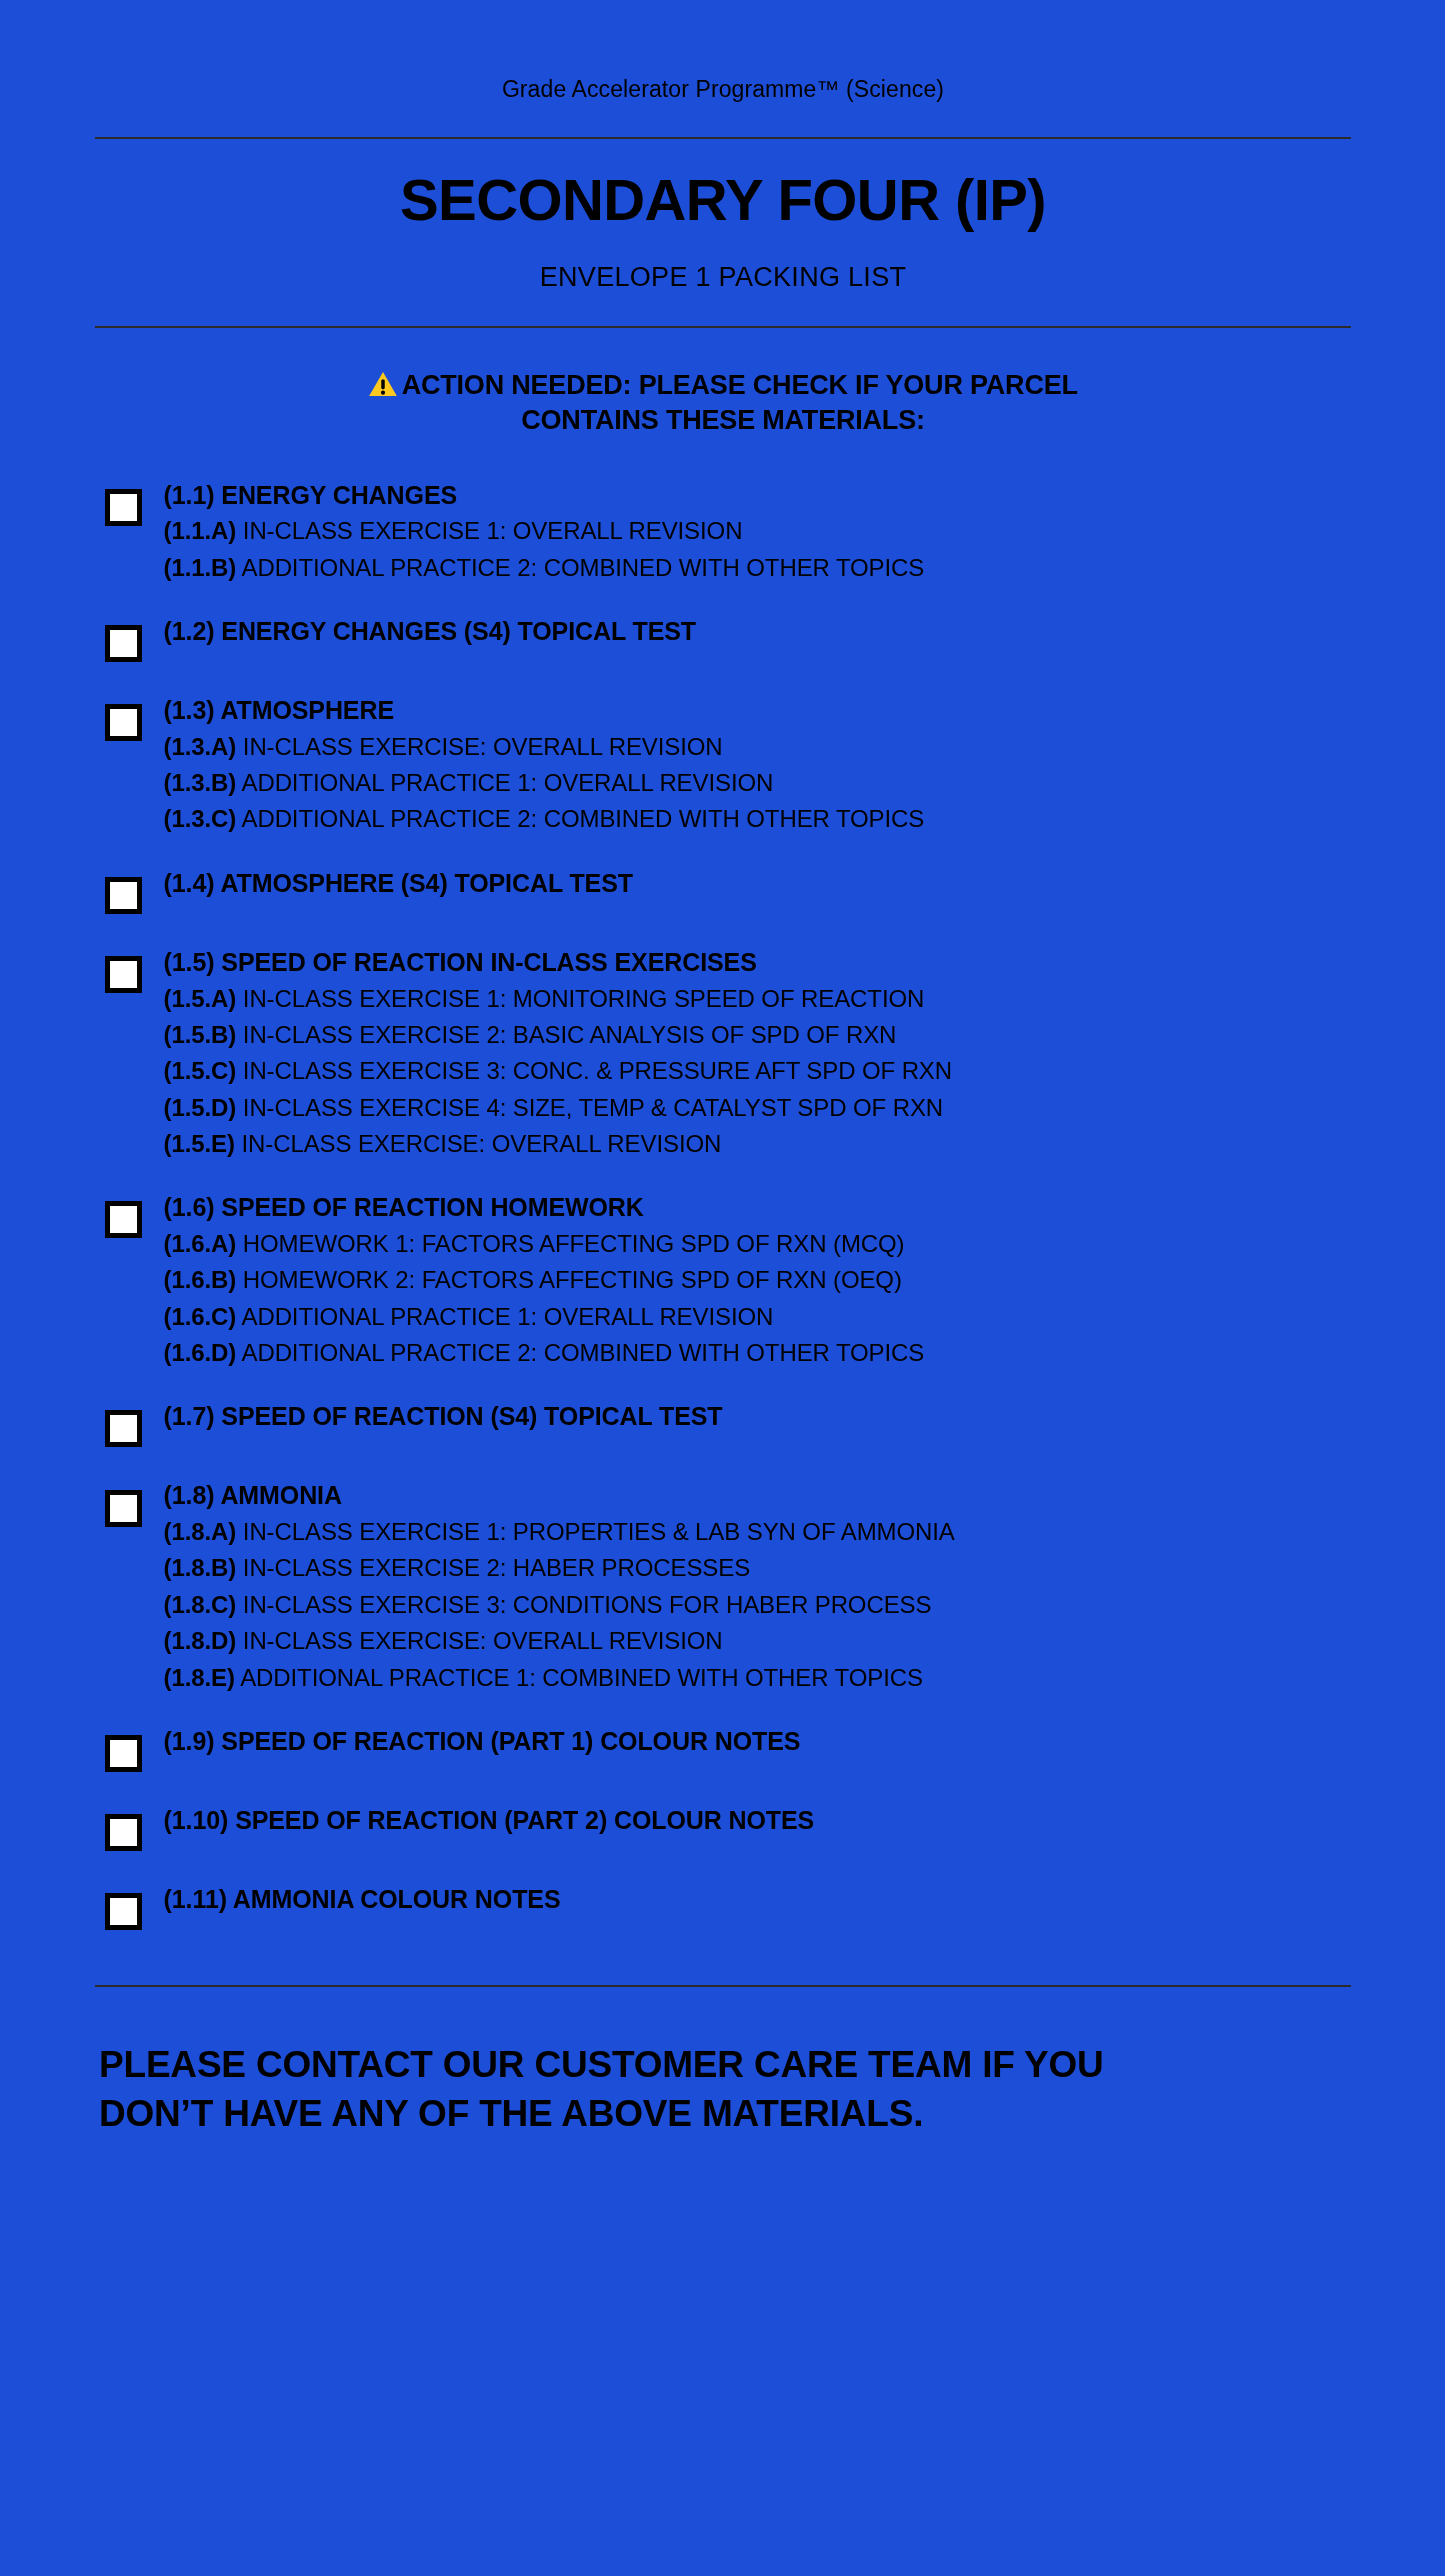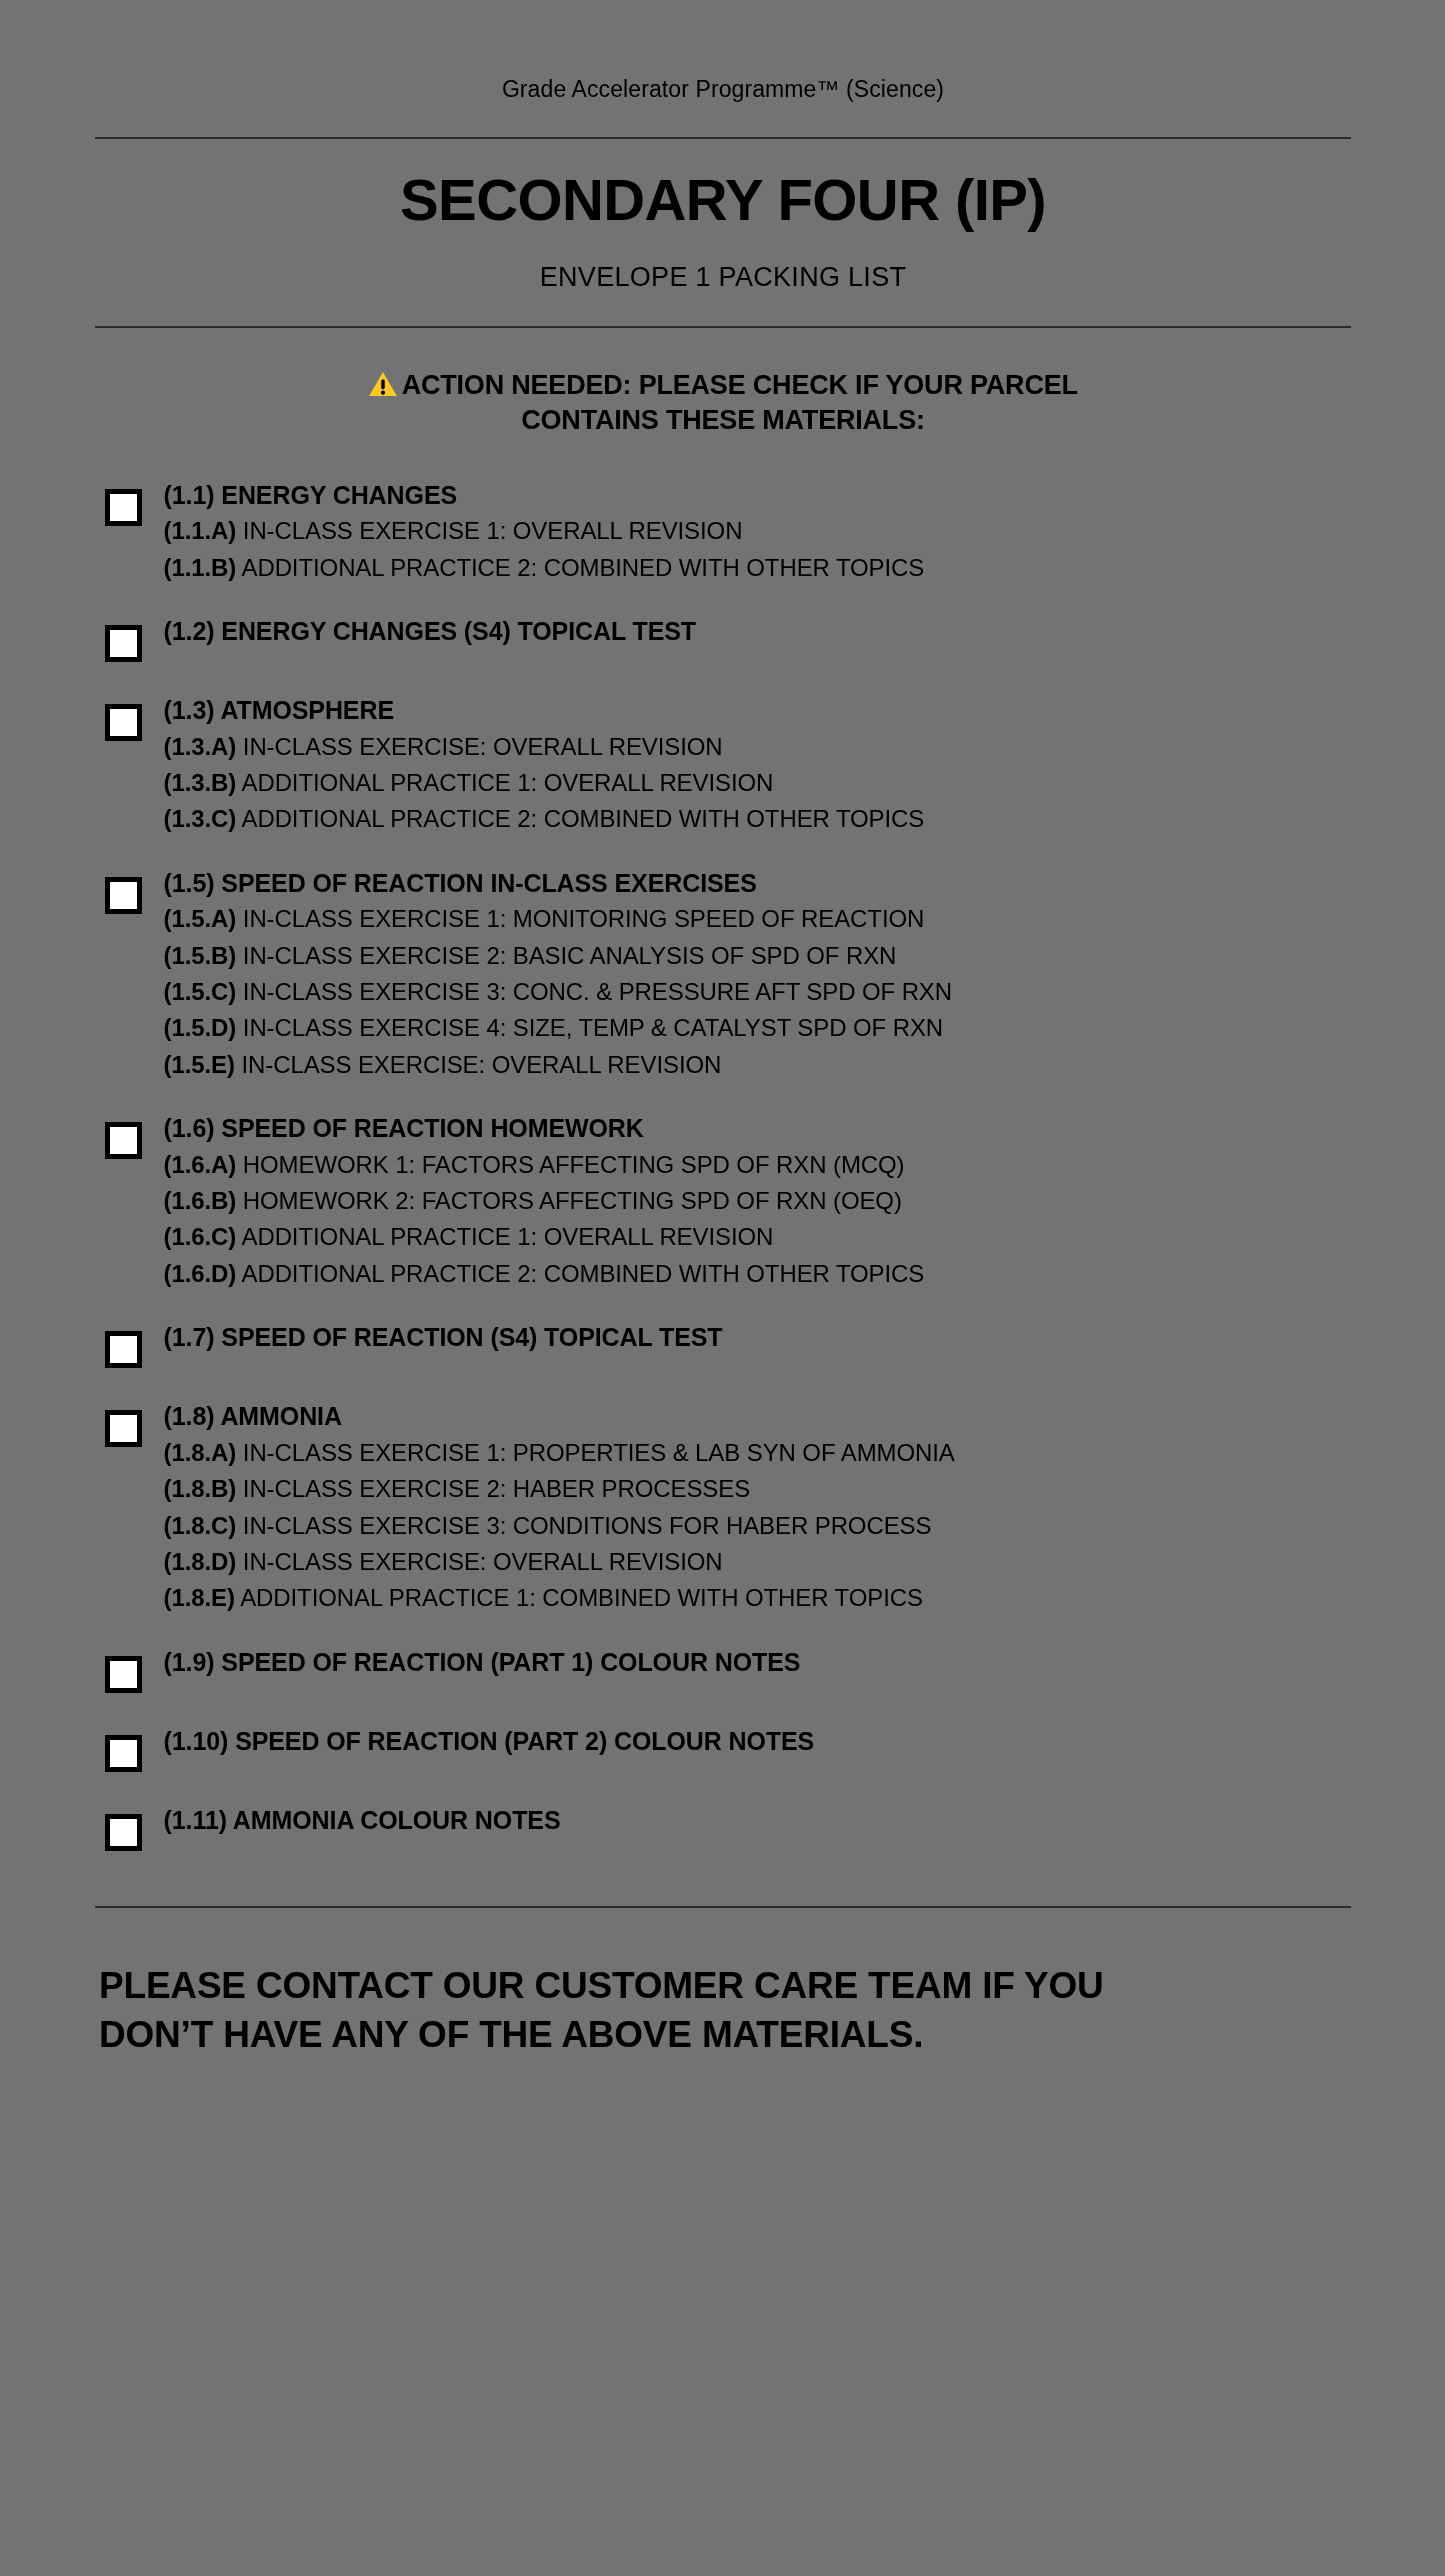--- a/index.html
+++ b/index.html
@@ -12,21 +12,21 @@
     min-height: 2576px;
     font-family: "Liberation Sans", sans-serif;
     color: #000000;
     -webkit-font-smoothing: antialiased;
   }
 
   .page {
     width: 1446px;
     min-height: 2576px;
     position: relative;
-    background: #737373;
+    background: #1d4ed8;
     box-sizing: border-box;
     padding: 0;
   }
 
   
   .brand-line {
     text-align: center;
     font-size: 23px;
     font-weight: 400;
     letter-spacing: 0.1px;
@@ -200,20 +200,26 @@
         <div class="item-body">
           <div class="item-title">(1.3) ATMOSPHERE</div>
           <div class="sub"><span class="code">(1.3.A)</span><span> IN-CLASS EXERCISE: OVERALL REVISION</span></div>
           <div class="sub"><span class="code">(1.3.B)</span><span> ADDITIONAL PRACTICE 1: OVERALL REVISION</span></div>
           <div class="sub"><span class="code">(1.3.C)</span><span> ADDITIONAL PRACTICE 2: COMBINED WITH OTHER TOPICS</span></div>
         </div>
       </div>
       <div class="item">
         <div class="checkbox"></div>
         <div class="item-body">
+          <div class="item-title">(1.4) ATMOSPHERE (S4) TOPICAL TEST</div>
+        </div>
+      </div>
+      <div class="item">
+        <div class="checkbox"></div>
+        <div class="item-body">
           <div class="item-title">(1.5) SPEED OF REACTION IN-CLASS EXERCISES</div>
           <div class="sub"><span class="code">(1.5.A)</span><span> IN-CLASS EXERCISE 1: MONITORING SPEED OF REACTION</span></div>
           <div class="sub"><span class="code">(1.5.B)</span><span> IN-CLASS EXERCISE 2: BASIC ANALYSIS OF SPD OF RXN</span></div>
           <div class="sub"><span class="code">(1.5.C)</span><span> IN-CLASS EXERCISE 3: CONC. &amp; PRESSURE AFT SPD OF RXN</span></div>
           <div class="sub"><span class="code">(1.5.D)</span><span> IN-CLASS EXERCISE 4: SIZE, TEMP &amp; CATALYST SPD OF RXN</span></div>
           <div class="sub"><span class="code">(1.5.E)</span><span> IN-CLASS EXERCISE: OVERALL REVISION</span></div>
         </div>
       </div>
       <div class="item">
         <div class="checkbox"></div>

